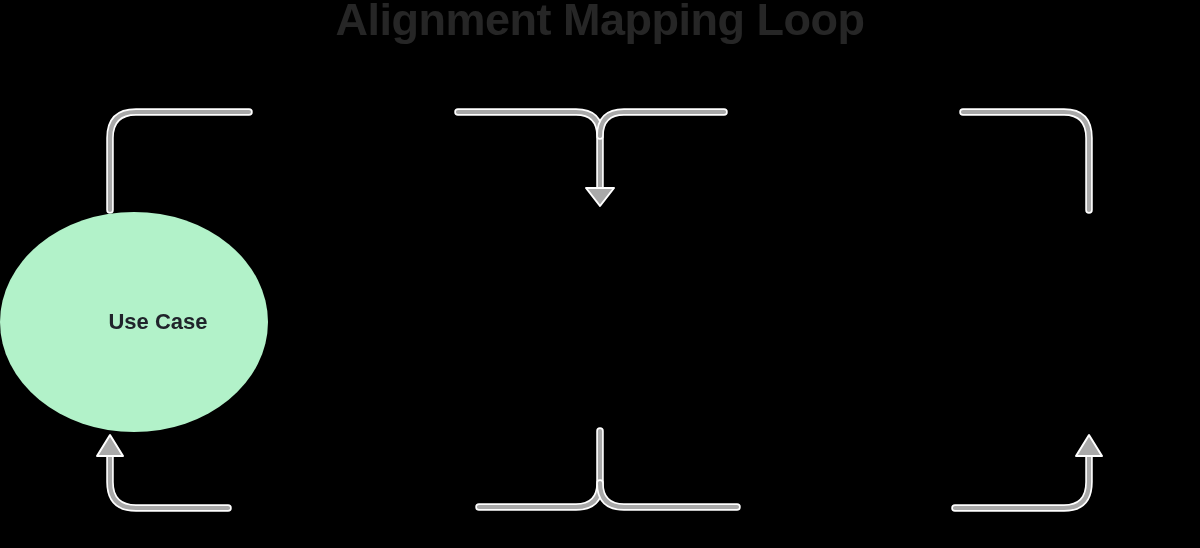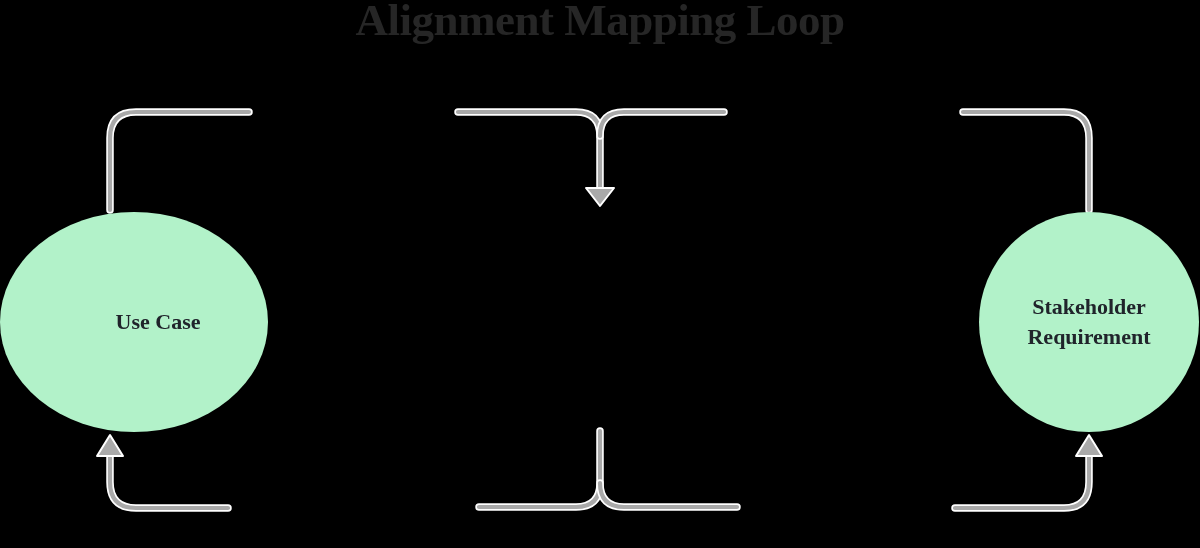--- a/index.html
+++ b/index.html
@@ -5,21 +5,21 @@
   html, body {
     margin: 0;
     padding: 0;
     background: #000000;
   }
   .canvas {
     position: relative;
     width: 1200px;
     height: 548px;
     background: var(--background, #000000);
-    font-family: Liberation Serif, serif;
+    font-family: Liberation Sans, sans-serif;
     overflow: hidden;
   }
   .diagram-title {
     position: absolute;
     left: 0;
     top: -6px;
     width: 100%;
     margin: 0;
     text-align: center;
     font-size: 45px;
@@ -105,17 +105,14 @@
       <path class="conn-core" d="M 955 508 L 1064 508 Q 1089 508 1089 482 L 1089 456" stroke="#a9a9a9"></path>
       <polygon class="arrowhead" points="1076,456 1102,456 1089,435" fill="#a9a9a9" stroke="#ffffff"></polygon>
     </g>
   </svg>
 
   <div class="node node-circle node-use-case">
     <span class="node-label">Use Case</span>
   </div>
 
 
-  <div class="node node-circle node-stakeholder">
-    <span class="node-label">Stakeholder Requirement</span>
-  </div>
 
 </div>
 
 </body></html>

